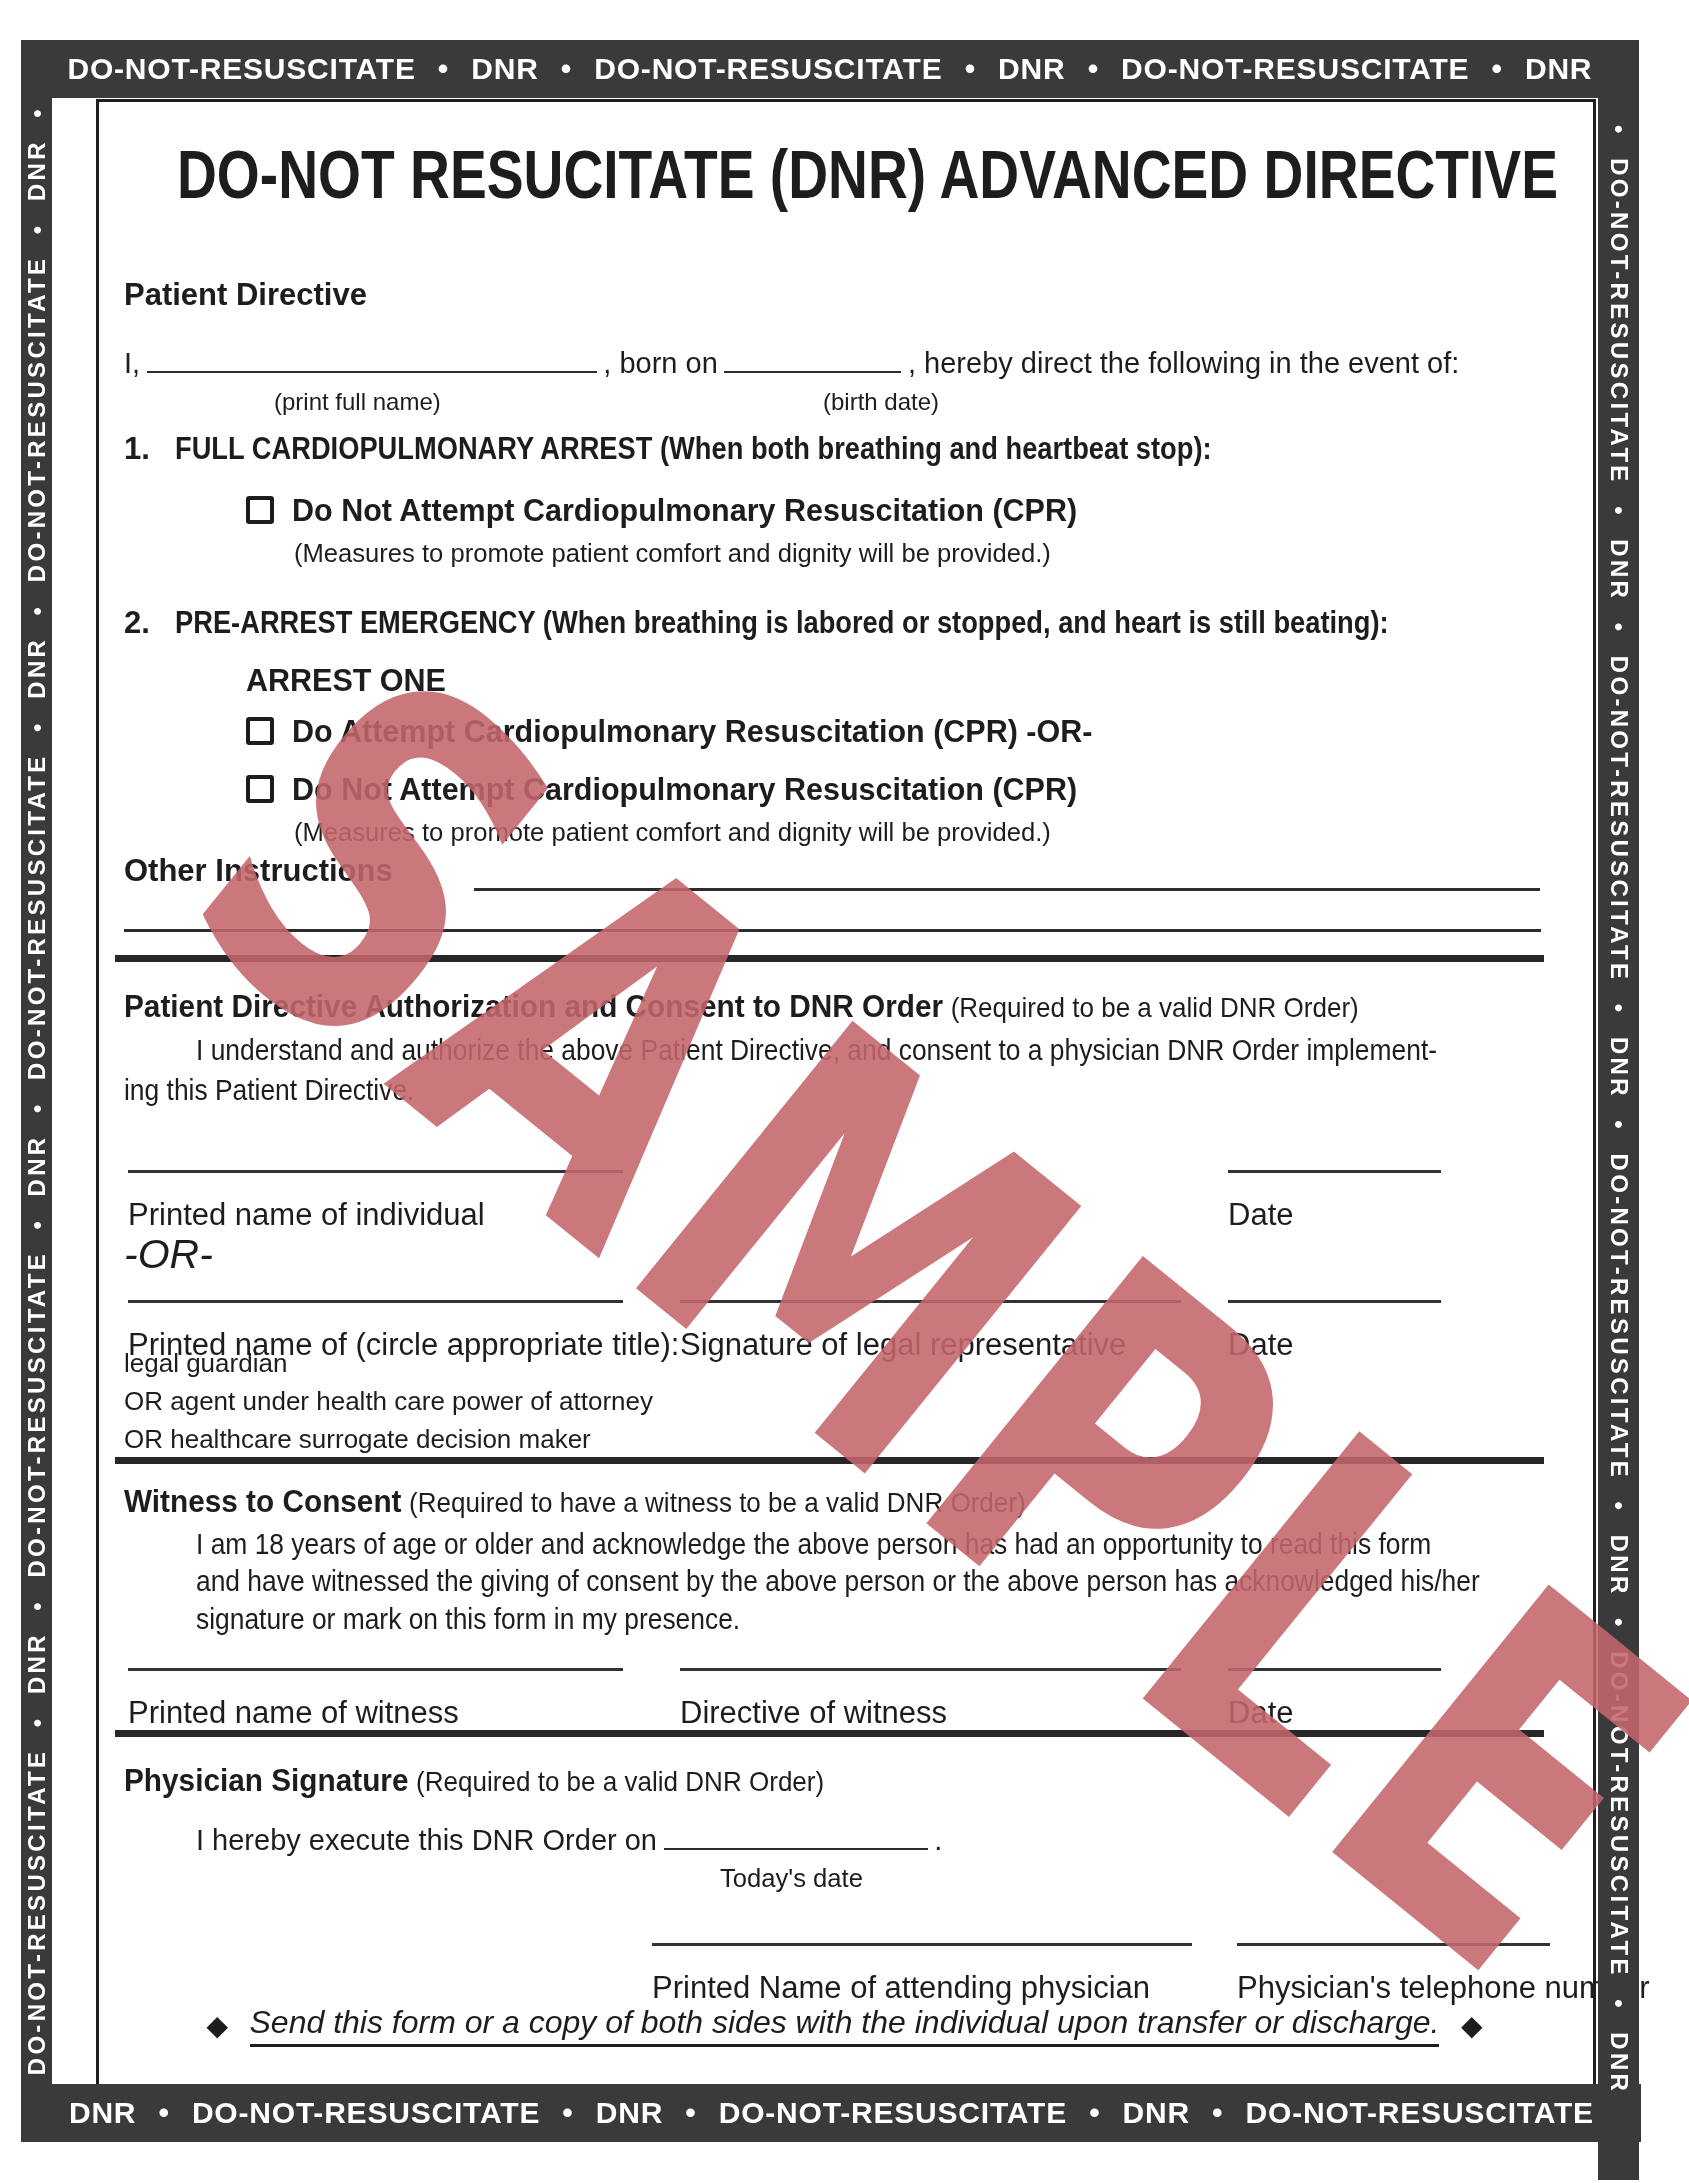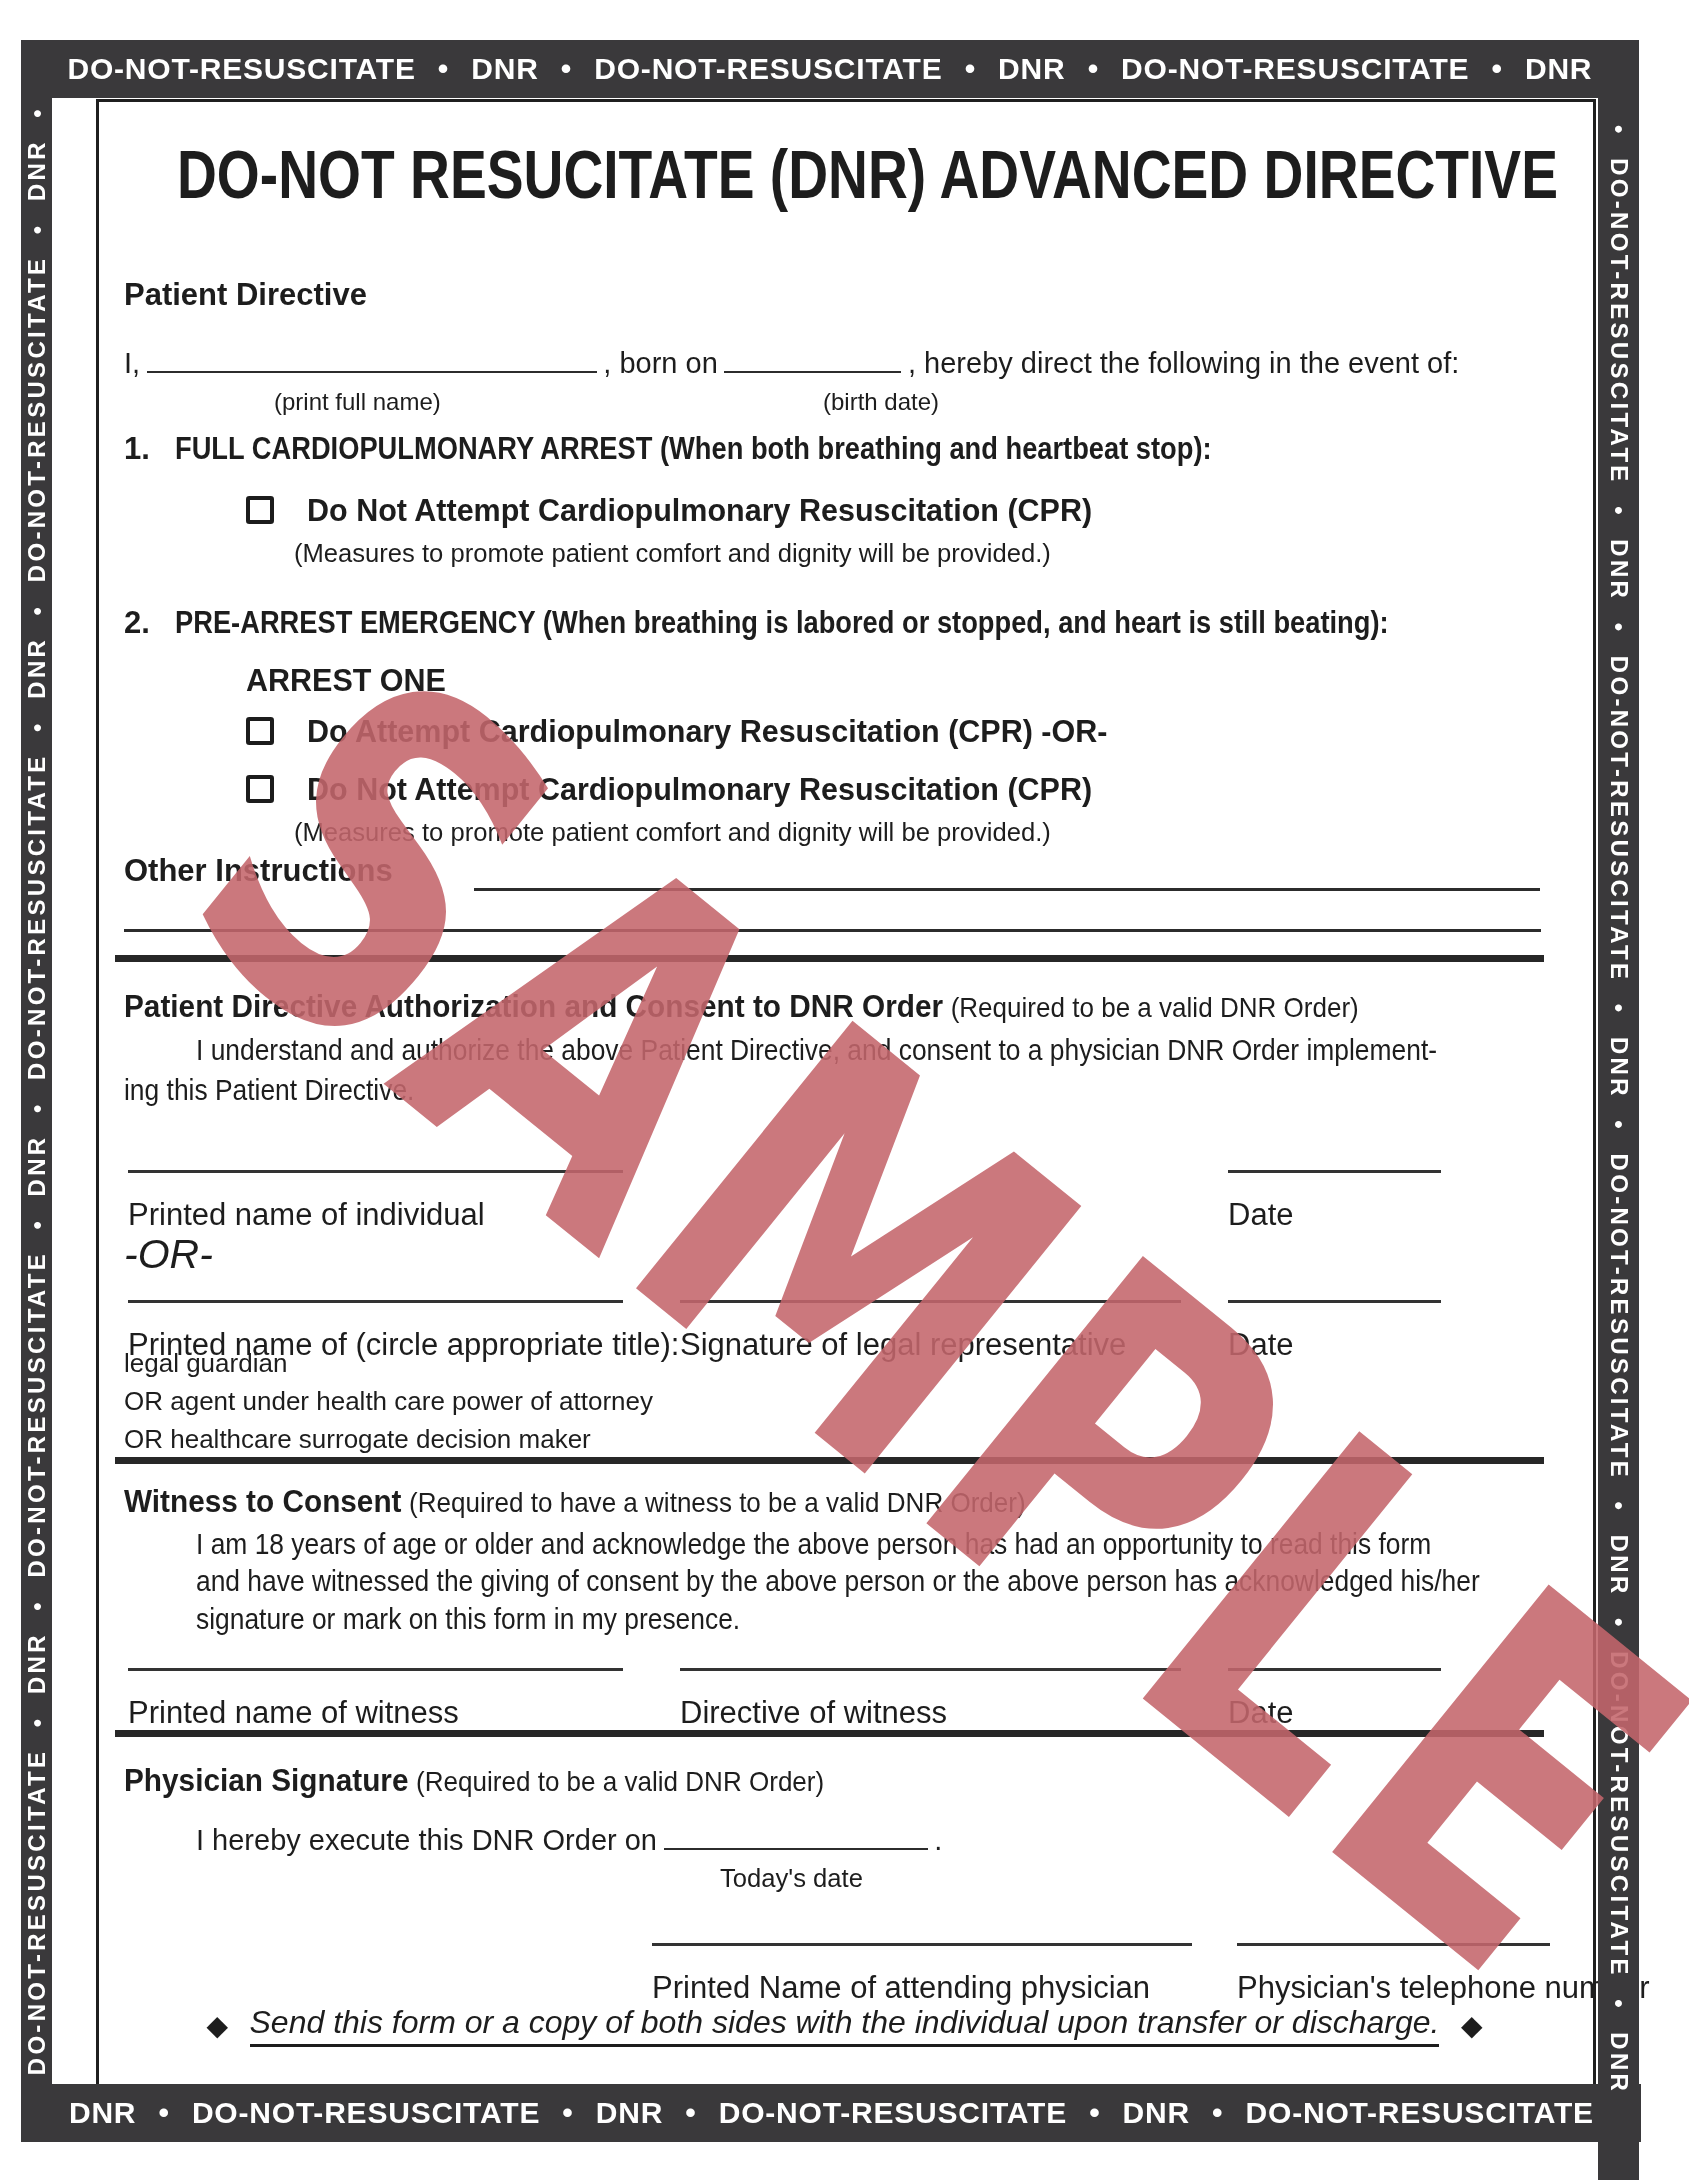--- a/index.html
+++ b/index.html
@@ -35,21 +35,21 @@
   .h-patient { left:124px; top:277px; }
   .intro { left:124px; top:343px; font-size:29px; white-space:nowrap; }
   .blank { display:inline-block; border-bottom:2.5px solid #2c2c2c; height:30px; margin:0 6.6px; }
   .w-name { width:450px; } .w-birth { width:177px; } .w-exec { width:264px; }
   .hint { font-size:24px; }
   .hint-name { left:274px; top:388px; } .hint-birth { left:823px; top:388px; }
   .sec-num { font-weight:bold; font-size:31px; }
   .sec-head { font-weight:bold; font-size:31px; white-space:nowrap; transform:scaleX(.88); transform-origin:0 0; }
   .sec1-num { left:124px; top:431px; } .sec1-head { left:175px; top:431px; }
   .sec2-num { left:124px; top:605px; } .sec2-head { left:175px; top:605px; }
-  .cb-row { display:flex; gap:33px; align-items:flex-start; }
+  .cb-row { display:flex; gap:18px; align-items:flex-start; }
   .checkbox { width:28px; height:28px; border:4.1px solid #1c1c1c; border-radius:3.3px; flex:none; margin-top:2.5px; }
   .cb-label { font-weight:bold; font-size:30.5px; white-space:nowrap; }
   .cb1 { left:246px; top:493px; } .cb2 { left:246px; top:714px; } .cb3 { left:246px; top:772px; }
   .note { font-size:25.6px; white-space:nowrap; }
   .note1 { left:294px; top:539px; } .note2 { left:294px; top:818px; }
   .select-one { left:246px; top:663px; font-weight:bold; font-size:30.5px; }
   .other-label { left:124px; top:853px; font-weight:bold; font-size:31px; }
   .other-blank1 { left:474px; top:858px; width:1066px; height:33px; border-bottom:3.3px solid #2c2c2c; }
   .other-blank2 { left:124px; top:899px; width:1417px; height:33px; border-bottom:3.3px solid #2c2c2c; }
   .divider { left:115px; width:1429px; height:6.6px; background:#272727; }

